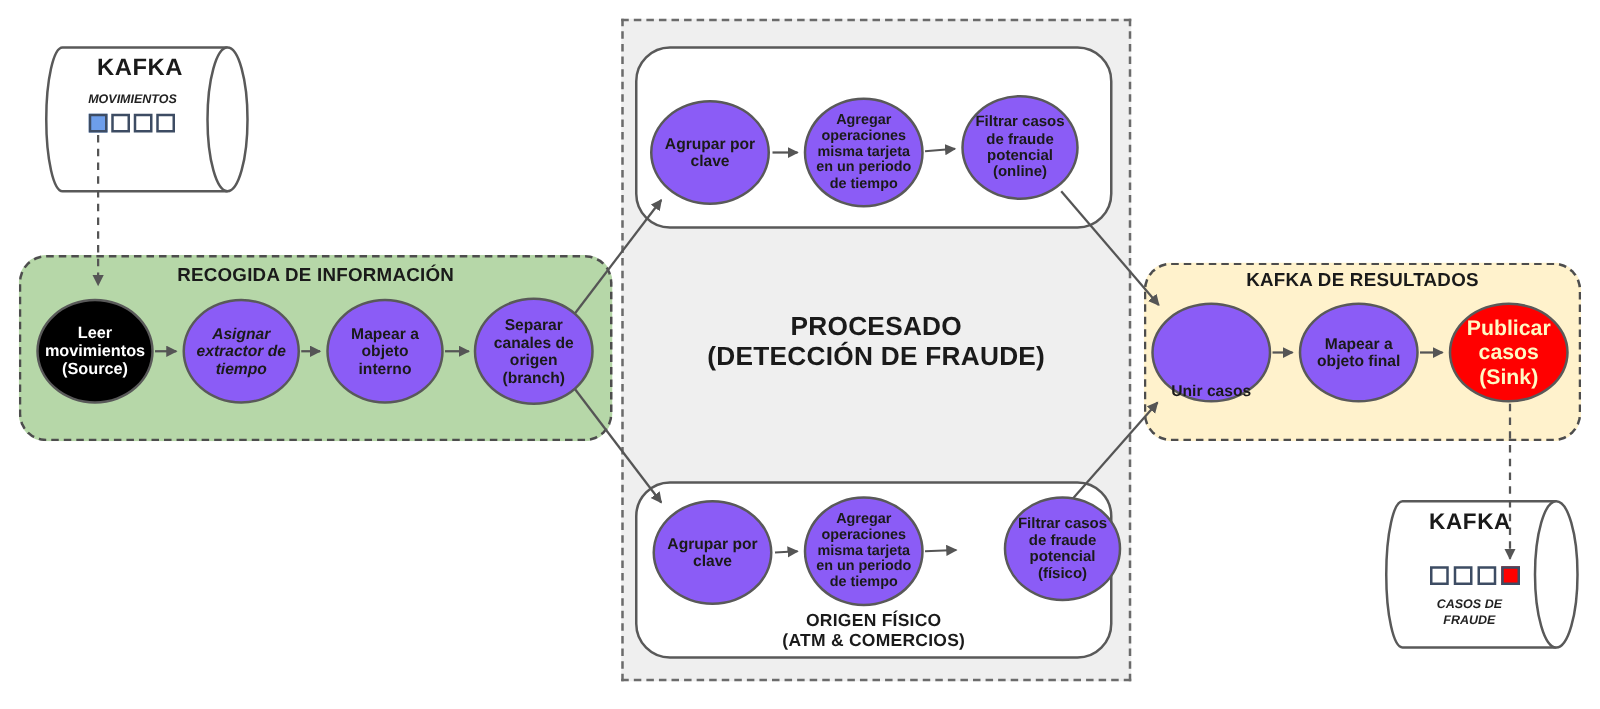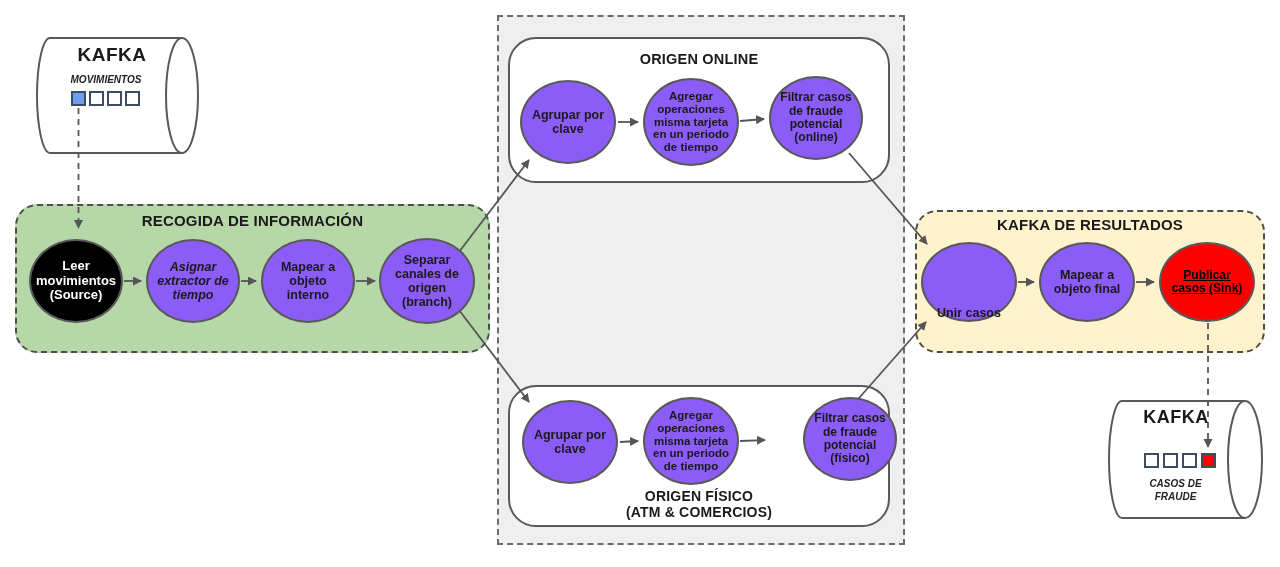--- a/index.html
+++ b/index.html
@@ -22,21 +22,21 @@
   
   .node{
     position:absolute;z-index:10;border-radius:50%;
     background:#8b5cf6;border:2px solid #595959;box-sizing:border-box;
     display:flex;align-items:center;justify-content:center;text-align:center;
     font-weight:bold;font-size:12.5px;line-height:1.12;
     transform:translate(-50%,-50%);
   }
   .node span{display:block;padding:0 4px;}
   .node.blue{background:#000000;color:#fff;font-size:13px;}
-  .node.red{background:#ff0000;color:#000000;font-size:12px;text-decoration:underline;}
+  .node.red{background:#ff0000;color:#fef9c3;font-size:17px;}
   .node.f11{font-size:11.5px;}
   .node.f12{font-size:12px;}
   
   .kafka-title{position:absolute;z-index:10;text-align:center;font-weight:bold;font-size:18px;letter-spacing:.5px;}
   .kafka-topic{position:absolute;z-index:10;text-align:center;font-style:italic;font-weight:bold;font-size:10px;line-height:1.25;color:#222;}
   .cells{position:absolute;z-index:10;display:flex;}
   .cell{width:15px;height:15px;box-sizing:border-box;border:2px solid #3d4c63;background:#fff;}
 </style>
 </head>
 <body>
@@ -100,21 +100,24 @@
   <div class="kafka-title" style="left:1126px;top:407px;width:100px;">KAFKA</div>
   <div class="cells" style="left:1144px;top:453px;gap:4px;">
     <div class="cell" style="background: rgb(255, 255, 255);"></div>
     <div class="cell" style="background: rgb(255, 255, 255);"></div>
     <div class="cell" style="background: rgb(255, 255, 255);"></div>
     <div class="cell" style="background: rgb(255, 0, 0);"></div>
   </div>
   <div class="kafka-topic" style="left:1138px;top:478px;width:75px;">CASOS DE FRAUDE</div>
 
   <div class="sec-title" style="left:15px;top:212px;width:475px;">RECOGIDA DE INFORMACIÓN</div>
-  <div class="sec-title" style="left:508px;top:51px;width:382px;font-size:14.5px;">ORIGEN ONLINE</div>
+  <div class="big-title" style="left:497px;top:250px;width:408px;">
+    <div>PROCESADO</div>
+    <div>(DETECCIÓN DE FRAUDE)</div>
+  </div>
   <div class="sec-title small" style="left:508px;top:488px;width:382px;">
     <div>ORIGEN FÍSICO</div>
     <div>(ATM &amp; COMERCIOS)</div>
   </div>
   <div class="sec-title" style="left:915px;top:216px;width:350px;">KAFKA DE RESULTADOS</div>
 
   <div class="node blue" style="left:76px;top:281px;width:94px;height:84px;">
       <span>Leer movimientos (Source)</span>
     </div>
   <div class="node" style="left:193px;top:281px;width:94px;height:84px;font-style:italic;">

